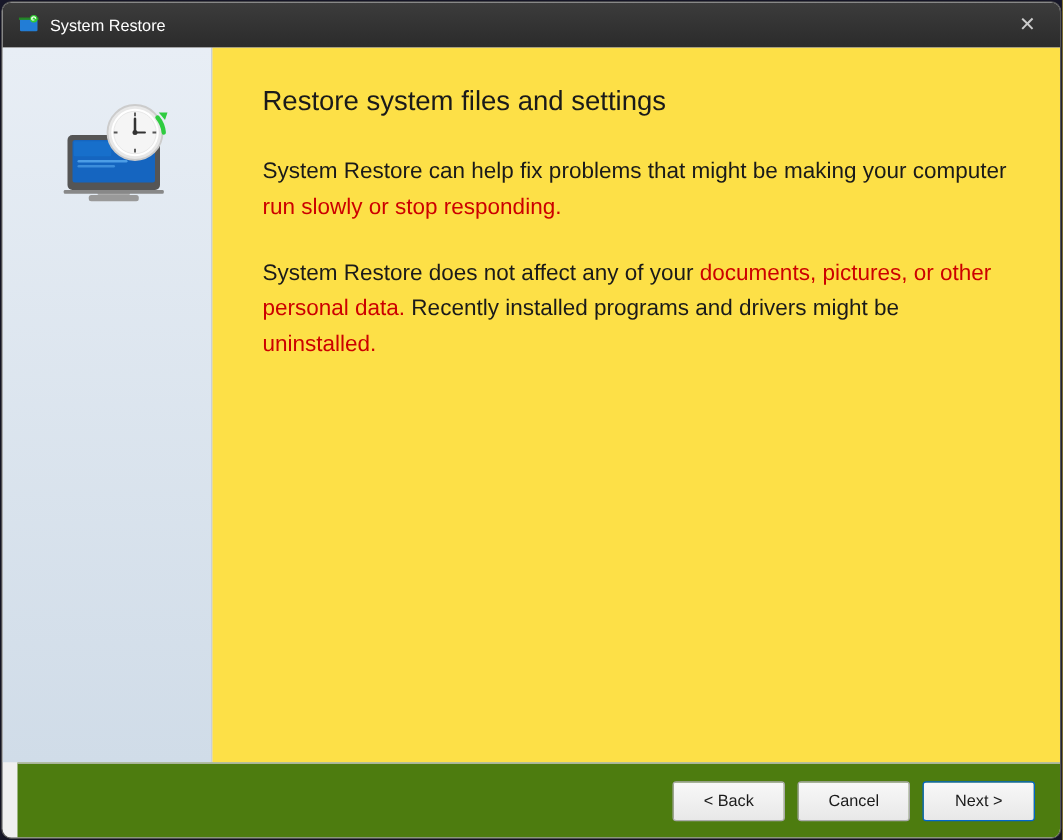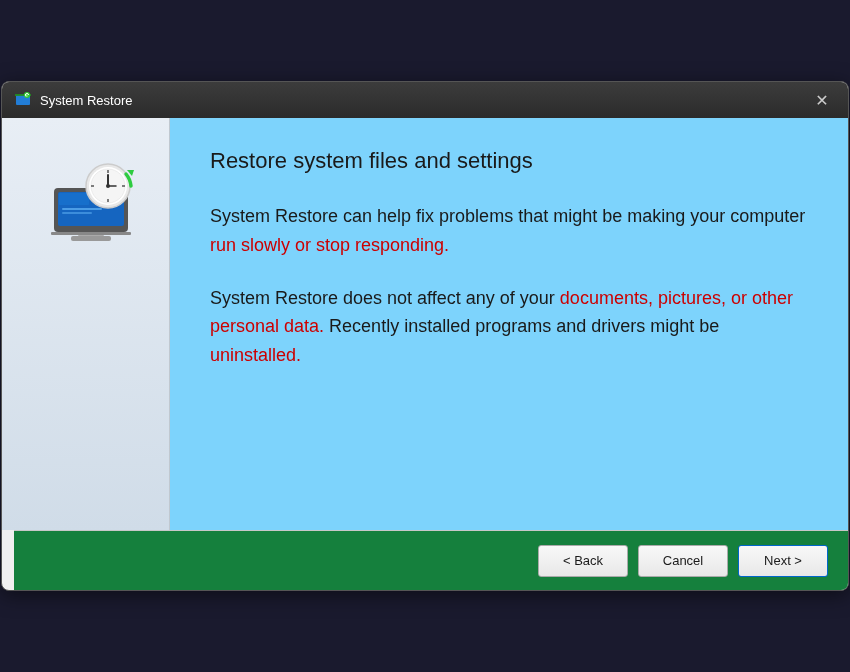--- a/index.html
+++ b/index.html
@@ -7,21 +7,21 @@
       width: 850px;
       height: 672px;
       background: #1a1a2e;
       display: flex;
       align-items: center;
       justify-content: center;
       font-family: 'Segoe UI', Tahoma, Geneva, Verdana, sans-serif;
     }
     .window {
       width: 848px;
-      height: 510px;
+      height: 670px;
       background: #f0f0f0;
       border: 1px solid #555;
       border-radius: 8px;
       overflow: hidden;
       display: flex;
       flex-direction: column;
       box-shadow: 0 4px 20px rgba(0,0,0,0.5);
     }
     .title-bar {
       background: linear-gradient(to bottom, #3c3c3c, #2b2b2b);
@@ -77,42 +77,42 @@
       justify-content: center;
       padding-top: 30px;
     }
     .wizard-icon {
       width: 100px;
       height: 110px;
       position: relative;
     }
     .right-panel {
       flex: 1;
-      background: #7dd3fc;
+      background: #fde047;
       padding: 30px 40px;
       overflow-y: auto;
     }
     .page-title {
       font-size: 22px;
       font-weight: 400;
       color: #1a1a1a;
       margin-bottom: 28px;
     }
     .description-1, .description-2 {
       font-size: 18px;
       line-height: 1.6;
       color: #1a1a1a;
       margin-bottom: 24px;
     }
     .highlight-red {
       color: #cc0000;
     }
     .footer {
       height: 60px;
-      background: #15803d;
+      background: #4d7c0f;
       border-top: 1px solid #c8c8c8;
       display: flex;
       align-items: center;
       justify-content: flex-end;
       padding: 0 20px;
       gap: 10px;
       flex-shrink: 0;
       margin-left: 12px;
     }
     .btn {

